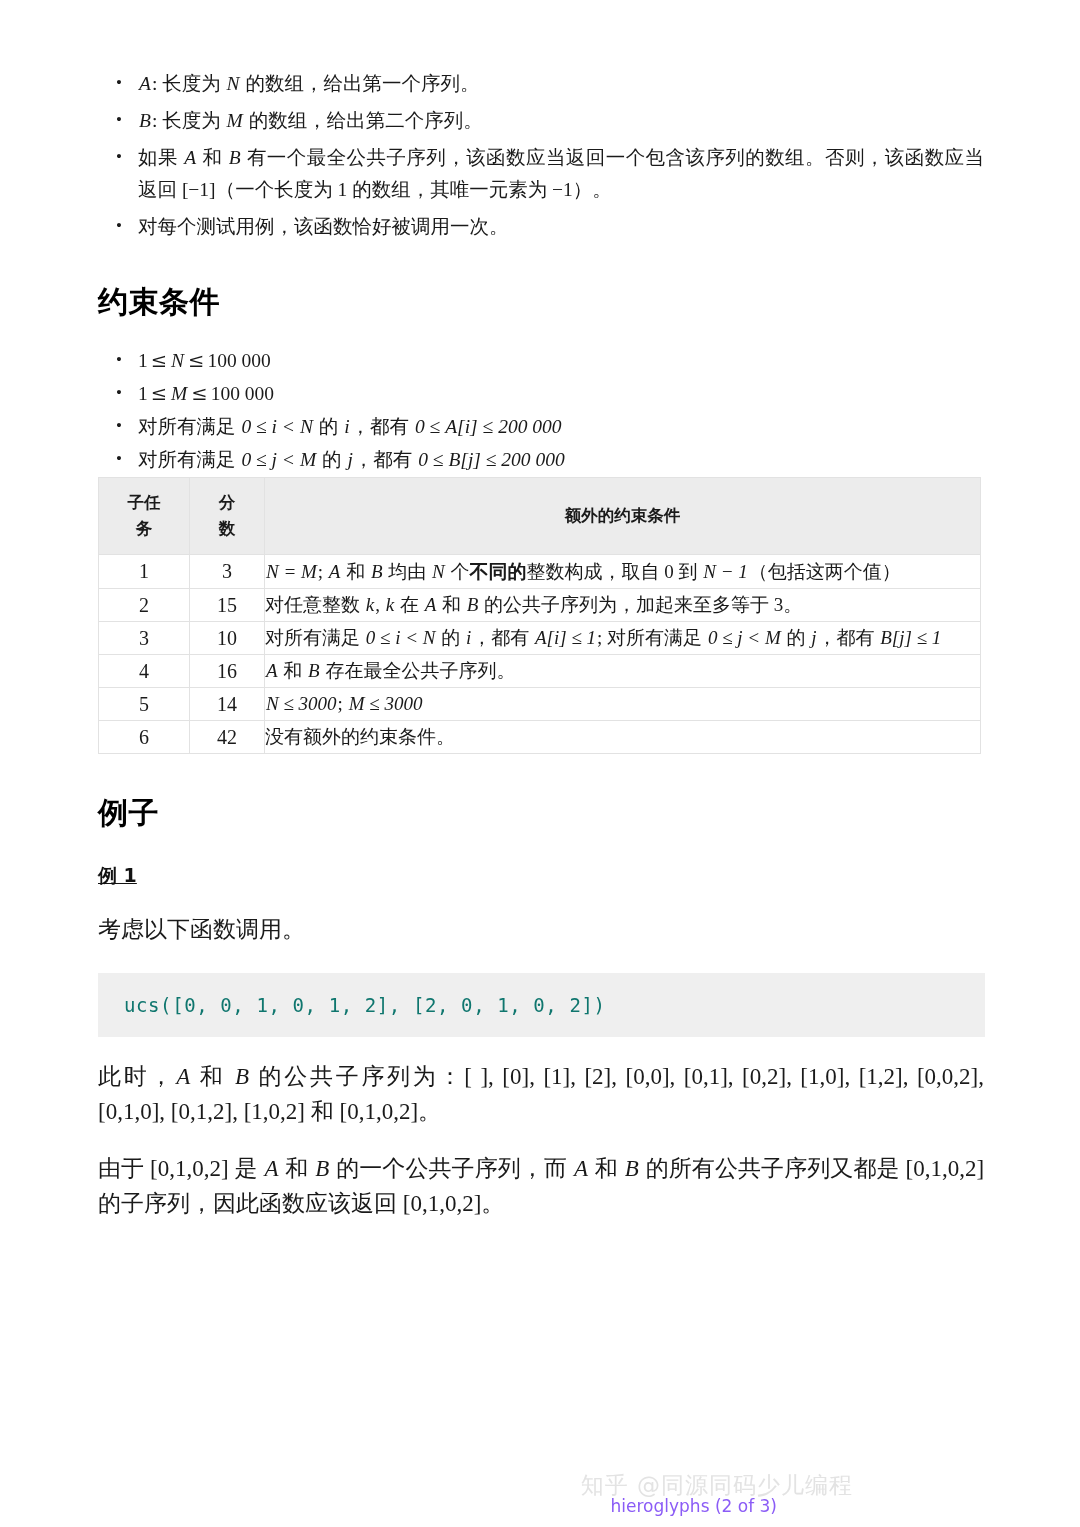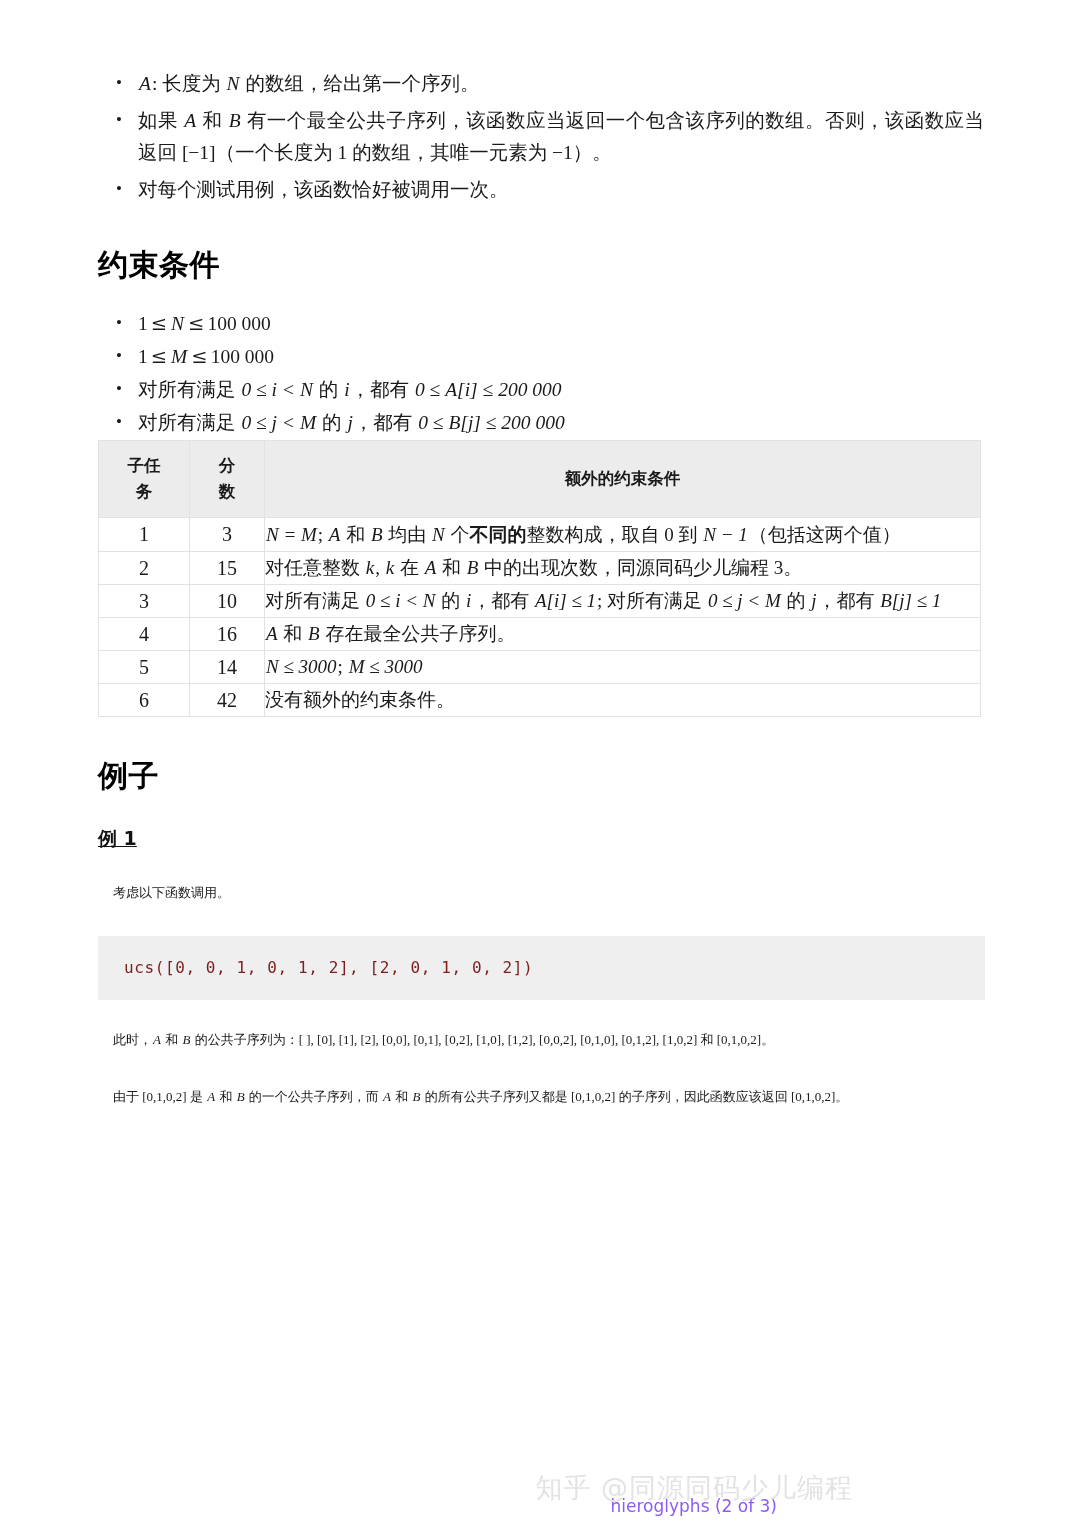--- a/index.html
+++ b/index.html
@@ -121,73 +121,76 @@
   }
   td.c-desc {
     padding: 12px 14px 12px 14px;
     font-size: 19px;
     line-height: 32px;
     vertical-align: middle;
   }
 
   
   p.para {
-    font-size: 13px;
+    font-size: 23px;
     line-height: 35px;
-    margin: 22px 0 0 15px;
+    margin: 22px 0 0 0;
     text-align: justify;
   }
   p.para.first { margin-top: 24px; }
 
   
   .codeblock {
     background: #efefef;
     margin: 26px 0 0 0;
     padding: 20px 26px;
     width: 835px;
   }
   .codeblock code {
     font-family: "DejaVu Sans Mono", "Liberation Mono", monospace;
-    font-size: 16px;
+    font-size: 19px;
     line-height: 24px;
-    color: #7f1d1d;
+    color: #0f766e;
     letter-spacing: 0.6px;
     white-space: pre;
   }
 
   
   .pagefooter {
     position: absolute;
     right: 98px;
     top: 1496px;
     font-family: "DejaVu Sans", "Liberation Sans", sans-serif;
     font-size: 17px;
     color: #8b5cf6;
     margin-left: 32px;
   }
   .watermark {
     position: absolute;
     right: 22px;
     top: 1470px;
     font-family: "DejaVu Sans", "Liberation Sans", sans-serif;
-    font-size: 27px;
+    font-size: 23px;
     color: #e3e3e3;
     letter-spacing: 1px;
     white-space: nowrap;
   }
 </style>
 </head>
 <body>
 
 <div class="page">
   <div class="content">
 
     <ul class="bul">
       <li>
         <span class="mi">A</span><span>: 长度为 </span><span class="mi">N</span><span> 的数组，给出第一个序列。</span>
+      </li>
+      <li>
+        <span class="mi">B</span><span>: 长度为 </span><span class="mi">M</span><span> 的数组，给出第二个序列。</span>
       </li>
       <li>
         <span>如果 </span><span class="mi">A</span><span> 和 </span><span class="mi">B</span><span> 有一个最全公共子序列，该函数应当返回一个包含该序列的数组。否则，该函数应当返回 </span><span class="mn">[−1]</span><span>（一个长度为 </span><span class="mn">1</span><span> 的数组，其唯一元素为 </span><span class="mn">−1</span><span>）。</span>
       </li>
       <li>对每个测试用例，该函数恰好被调用一次。</li>
     </ul>
 
     <h2 class="sec">约束条件</h2>
 
     <ul class="bul tight">
@@ -222,21 +225,21 @@
       </thead>
       <tbody>
         <tr>
           <td class="c-task">1</td>
           <td class="c-score">3</td>
           <td class="c-desc"><span class="mi">N = M</span><span>; </span><span class="mi">A</span><span> 和 </span><span class="mi">B</span><span> 均由 </span><span class="mi">N</span><span> 个</span><span class="bold">不同的</span><span>整数构成，取自 </span><span class="mn">0</span><span> 到 </span><span class="mi">N − 1</span><span>（包括这两个值）</span></td>
         </tr>
         <tr>
           <td class="c-task">2</td>
           <td class="c-score">15</td>
-          <td class="c-desc"><span>对任意整数 </span><span class="mi">k</span><span>, </span><span class="mi">k</span><span> 在 </span><span class="mi">A</span><span> 和 </span><span class="mi">B</span><span> 中的出现次数，同源同码少儿编程 </span><span class="mn">3</span><span>。</span></td>
+          <td class="c-desc"><span>对任意整数 </span><span class="mi">k</span><span>, </span><span class="mi">k</span><span> 在 </span><span class="mi">A</span><span> 和 </span><span class="mi">B</span><span> 的公共子序列为，加起来至多等于 </span><span class="mn">3</span><span>。</span></td>
         </tr>
         <tr>
           <td class="c-task">3</td>
           <td class="c-score">10</td>
           <td class="c-desc"><span>对所有满足 </span><span class="mi">0 ≤ i &lt; N</span><span> 的 </span><span class="mi">i</span><span>，都有 </span><span class="mi">A[i] ≤ 1</span><span>; 对所有满足 </span><span class="mi">0 ≤ j &lt; M</span><span> 的 </span><span class="mi">j</span><span>，都有 </span><span class="mi">B[j] ≤ 1</span></td>
         </tr>
         <tr>
           <td class="c-task">4</td>
           <td class="c-score">16</td>
           <td class="c-desc"><span class="mi">A</span><span> 和 </span><span class="mi">B</span><span> 存在最全公共子序列。</span></td>

